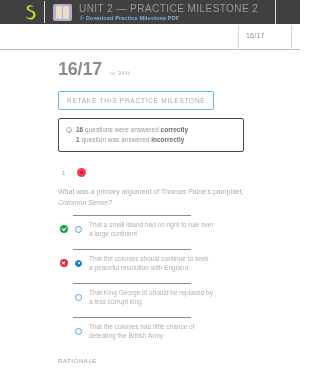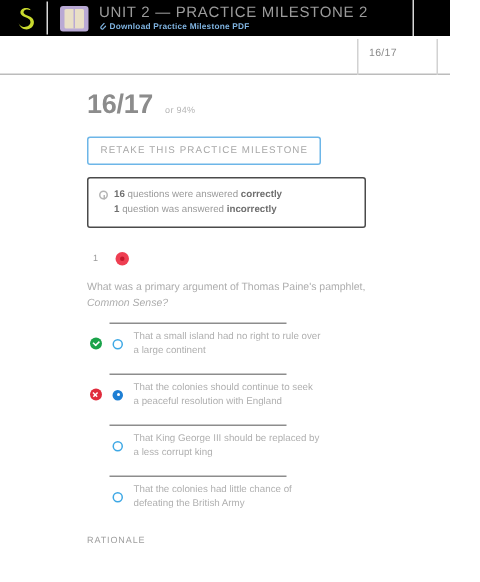--- a/index.html
+++ b/index.html
@@ -12,22 +12,22 @@
     font-family: "Liberation Sans", sans-serif;
     -webkit-font-smoothing: antialiased;
   }
 
   
   .topbar {
     position: relative;
     height: 24px;
     display: flex;
     align-items: center;
-    background: #000000;
-    padding-left: 10px;
+    background: #404040;
+    padding-left: 23px;
   }
   .logo-s {
     width: 14px;
     height: 17px;
     position: relative;
     flex: 0 0 auto;
     margin-right: 7px;
   }
   .logo-s svg { display: block; }
 

